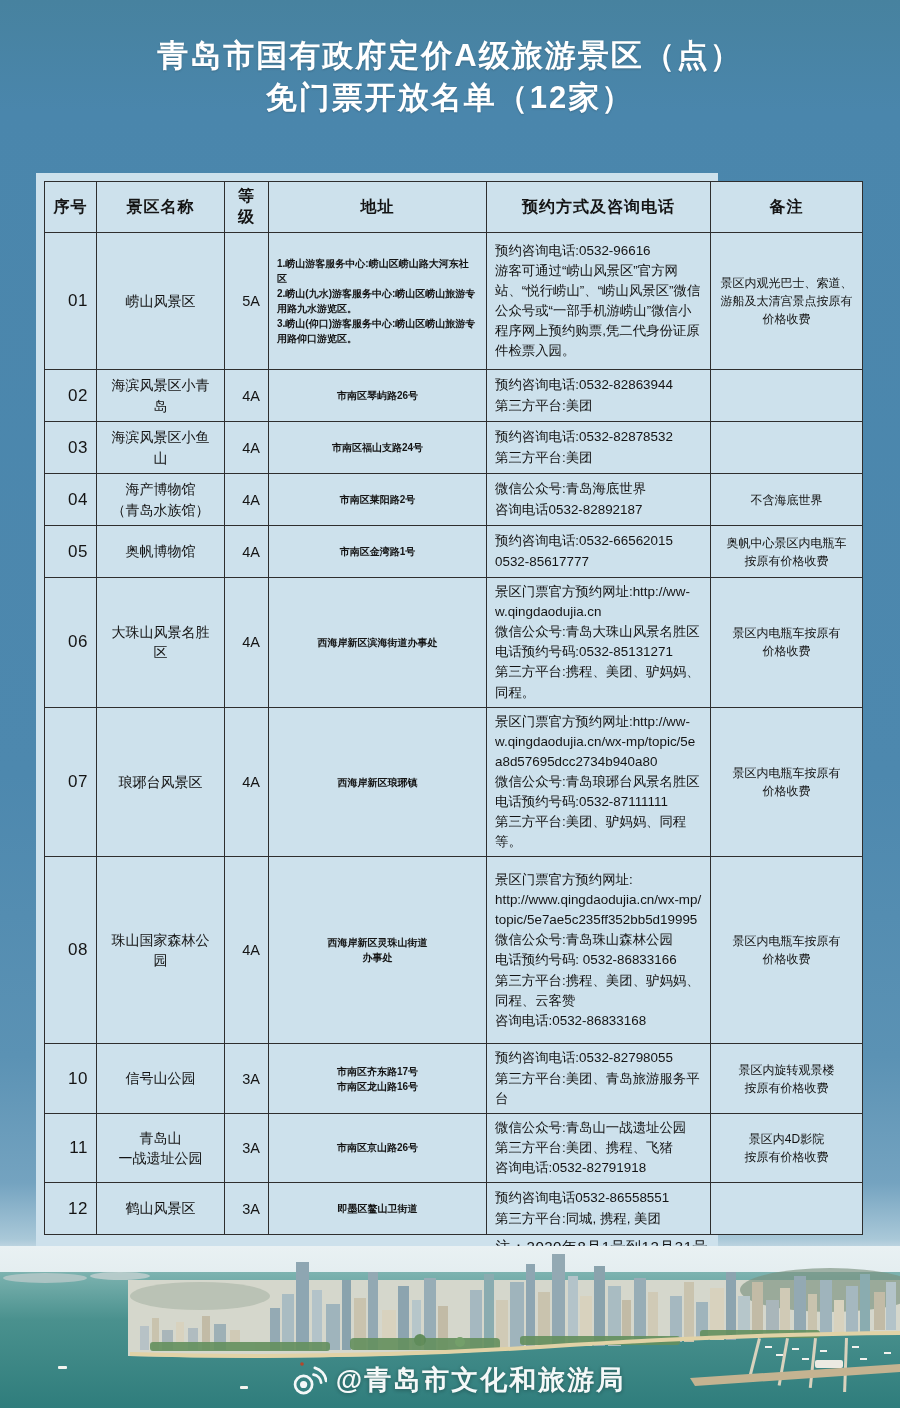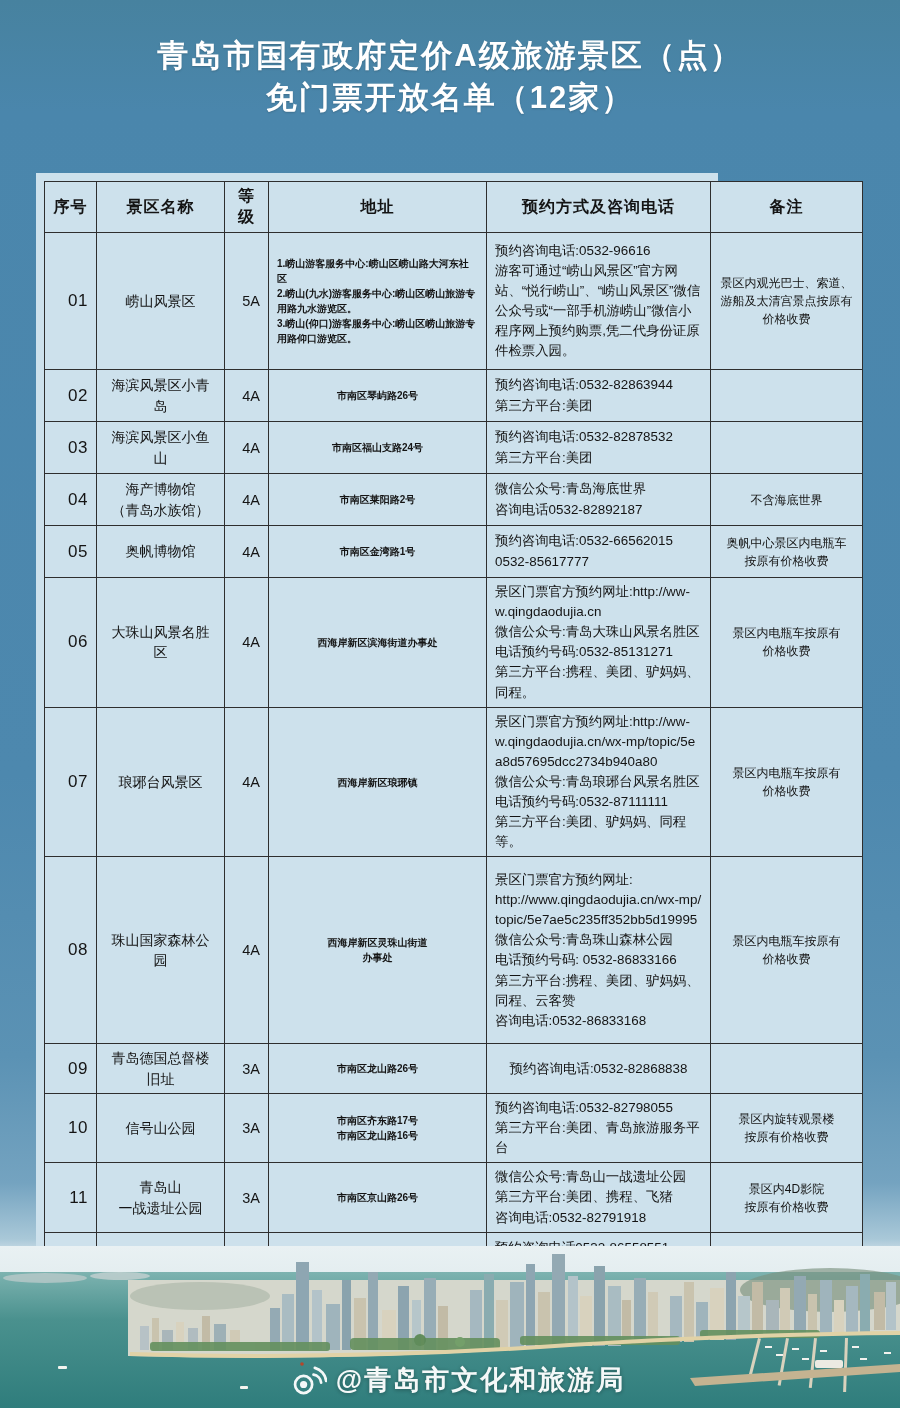--- a/index.html
+++ b/index.html
@@ -150,28 +150,20 @@
           <td class="addr">西海岸新区灵珠山街道
 办事处</td>
           <td class="book">景区门票官方预约网址:
 http://www.qingdaodujia.cn/wx-mp/topic/5e7ae5c235ff352bb5d19995
 微信公众号:青岛珠山森林公园
 电话预约号码: 0532-86833166
 第三方平台:携程、美团、驴妈妈、同程、云客赞
 咨询电话:0532-86833168</td>
           <td class="rem">景区内电瓶车按原有
 价格收费</td>
-        </tr>
-        <tr style="height:45px">
-          <td class="no">09</td>
-          <td class="name">青岛德国总督楼旧址</td>
-          <td class="lvl">3A</td>
-          <td class="addr">市南区龙山路26号</td>
-          <td class="book center">预约咨询电话:0532-82868838</td>
-          <td class="rem"></td>
         </tr>
         <tr style="height:52px">
           <td class="no">10</td>
           <td class="name">信号山公园</td>
           <td class="lvl">3A</td>
           <td class="addr">市南区齐东路17号
 市南区龙山路16号</td>
           <td class="book">预约咨询电话:0532-82798055
 第三方平台:美团、青岛旅游服务平台</td>
           <td class="rem">景区内旋转观景楼

